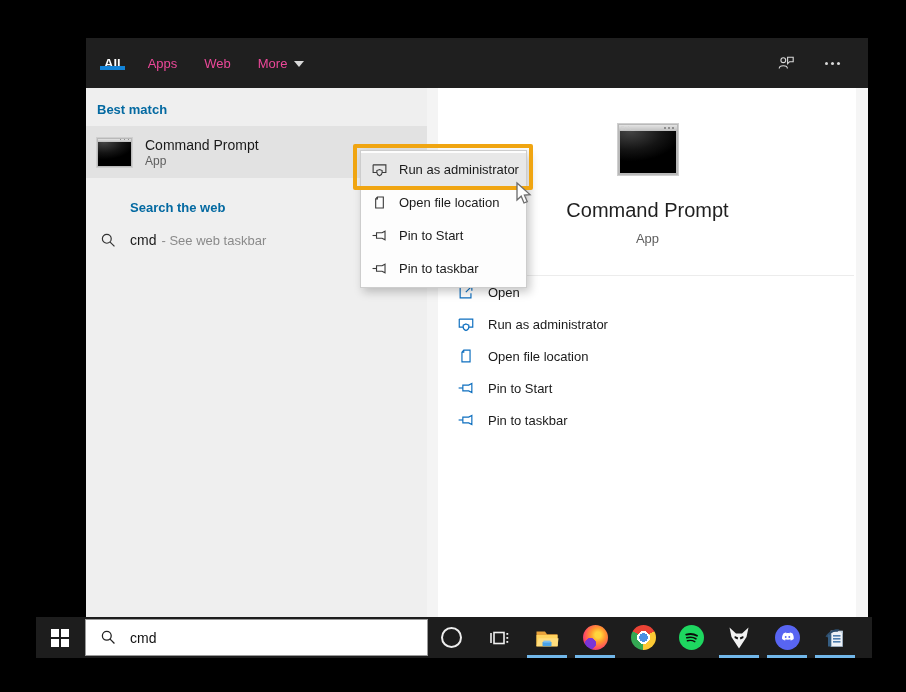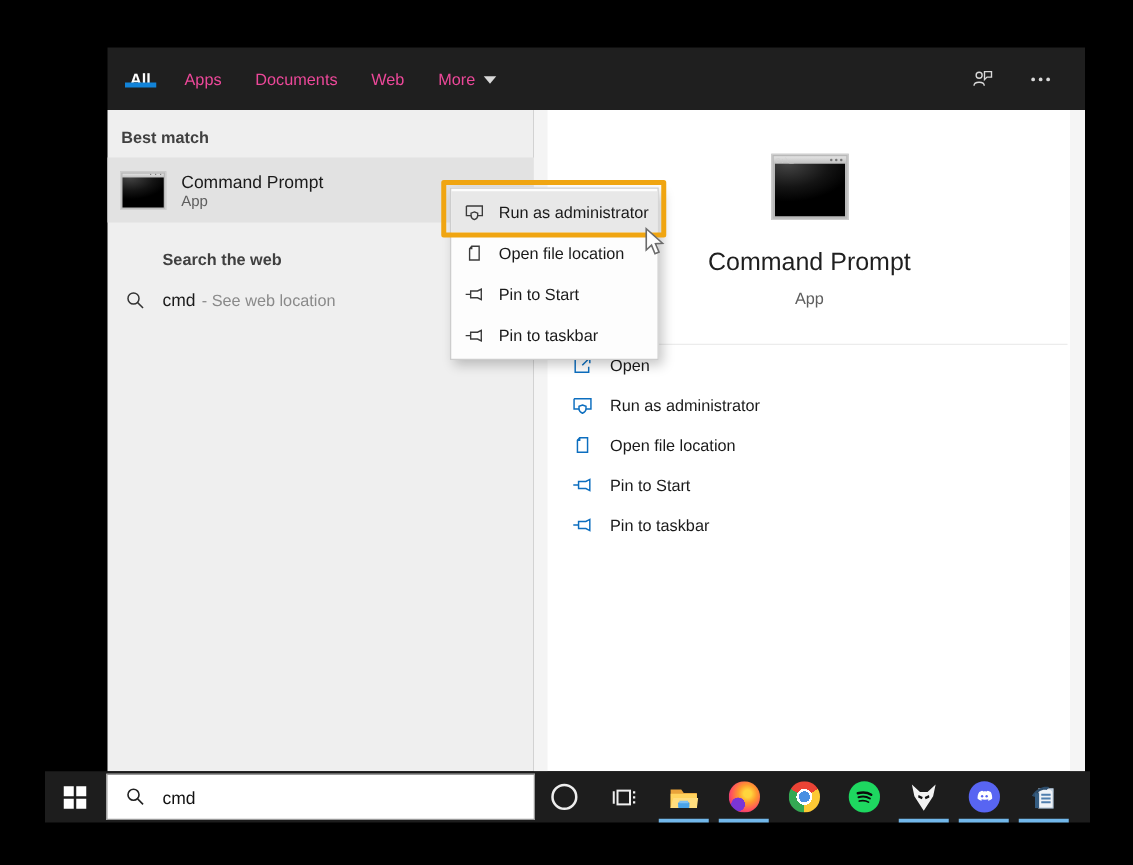--- a/index.html
+++ b/index.html
@@ -30,21 +30,21 @@
     border-right:5px solid transparent; border-top:6px solid #d9d9d9; margin-top:2px; }
   .hdr-right { margin-left:auto; display:flex; align-items:center; gap:26px; padding-right:8px; }
   .hdr-icon { width:20px; height:20px; color:#d9d9d9; display:flex; align-items:center; justify-content:center; }
   .dots3 { width:3px; height:3px; border-radius:50%; background:#d9d9d9;
     box-shadow:6px 0 0 #d9d9d9, 12px 0 0 #d9d9d9; margin-right:12px; }
 
   .sw-body { position:relative; display:flex; height:529px; }
 
   
   .pane-left { position:relative; width:341px; background:#efefef; }
-  .section-heading { font-size:13px; font-weight:700; color:#404040; padding:14px 0 0 11px; }
+  .section-heading { font-size:13px; font-weight:700; color:#0369a1; padding:14px 0 0 11px; }
   .result-row { display:flex; align-items:center; height:52px; margin-top:9px; padding-left:10px; }
   .result-row.selected { background:#e2e2e2; }
   .result-title { font-size:14px; color:#1a1a1a; line-height:1.35; }
   .result-sub { font-size:12px; color:#5e5e5e; }
   .result-texts { margin-left:12px; }
 
   .web-row { display:flex; align-items:center; height:34px; margin-top:8px; padding-left:14px; }
   .web-row .mag { width:17px; height:17px; color:#333; }
   .web-query { font-size:14px; color:#1a1a1a; margin-left:13px; }
   .web-suffix { font-size:13px; color:#8a8a8a; margin-left:5px; }
@@ -134,23 +134,20 @@
   <div class="sw-header">
     <div class="tabs">
       <div class="tab active">
         <span>All</span>
         <div class="tab-underline"></div>
       </div>
       <div class="tab">
         <span>Apps</span>
       </div>
       <div class="tab">
-        <span>Documents</span>
-      </div>
-      <div class="tab">
         <span>Web</span>
       </div>
       <div class="tab tab-more">
         <span>More</span>
         <span class="caret-down"></span>
       </div>
     </div>
     <div class="hdr-right">
       <div class="hdr-icon">
         <svg viewBox="0 0 20 20" width="20" height="20" fill="none" stroke="currentColor" stroke-width="1.1">
@@ -183,21 +180,21 @@
       </div>
 
       <div class="section-heading" style="padding-top:22px;padding-left:44px;">Search the web</div>
 
       <div class="web-row">
         <svg class="mag" viewBox="0 0 20 20" fill="none" stroke="currentColor" stroke-width="1.4">
           <circle cx="8" cy="8" r="5.2"></circle>
             <line x1="11.9" y1="11.9" x2="17" y2="17"></line>
         </svg>
         <span class="web-query">cmd</span>
-        <span class="web-suffix">- See web location</span>
+        <span class="web-suffix">- See web taskbar</span>
       </div>
     </div>
 
     <div class="pane-right">
       <div class="left-strip"></div>
       <div class="right-gutter"></div>
 
       <div class="preview-head">
         <div class="cmd-icon cmd-large">
           <div class="ttl"></div>

